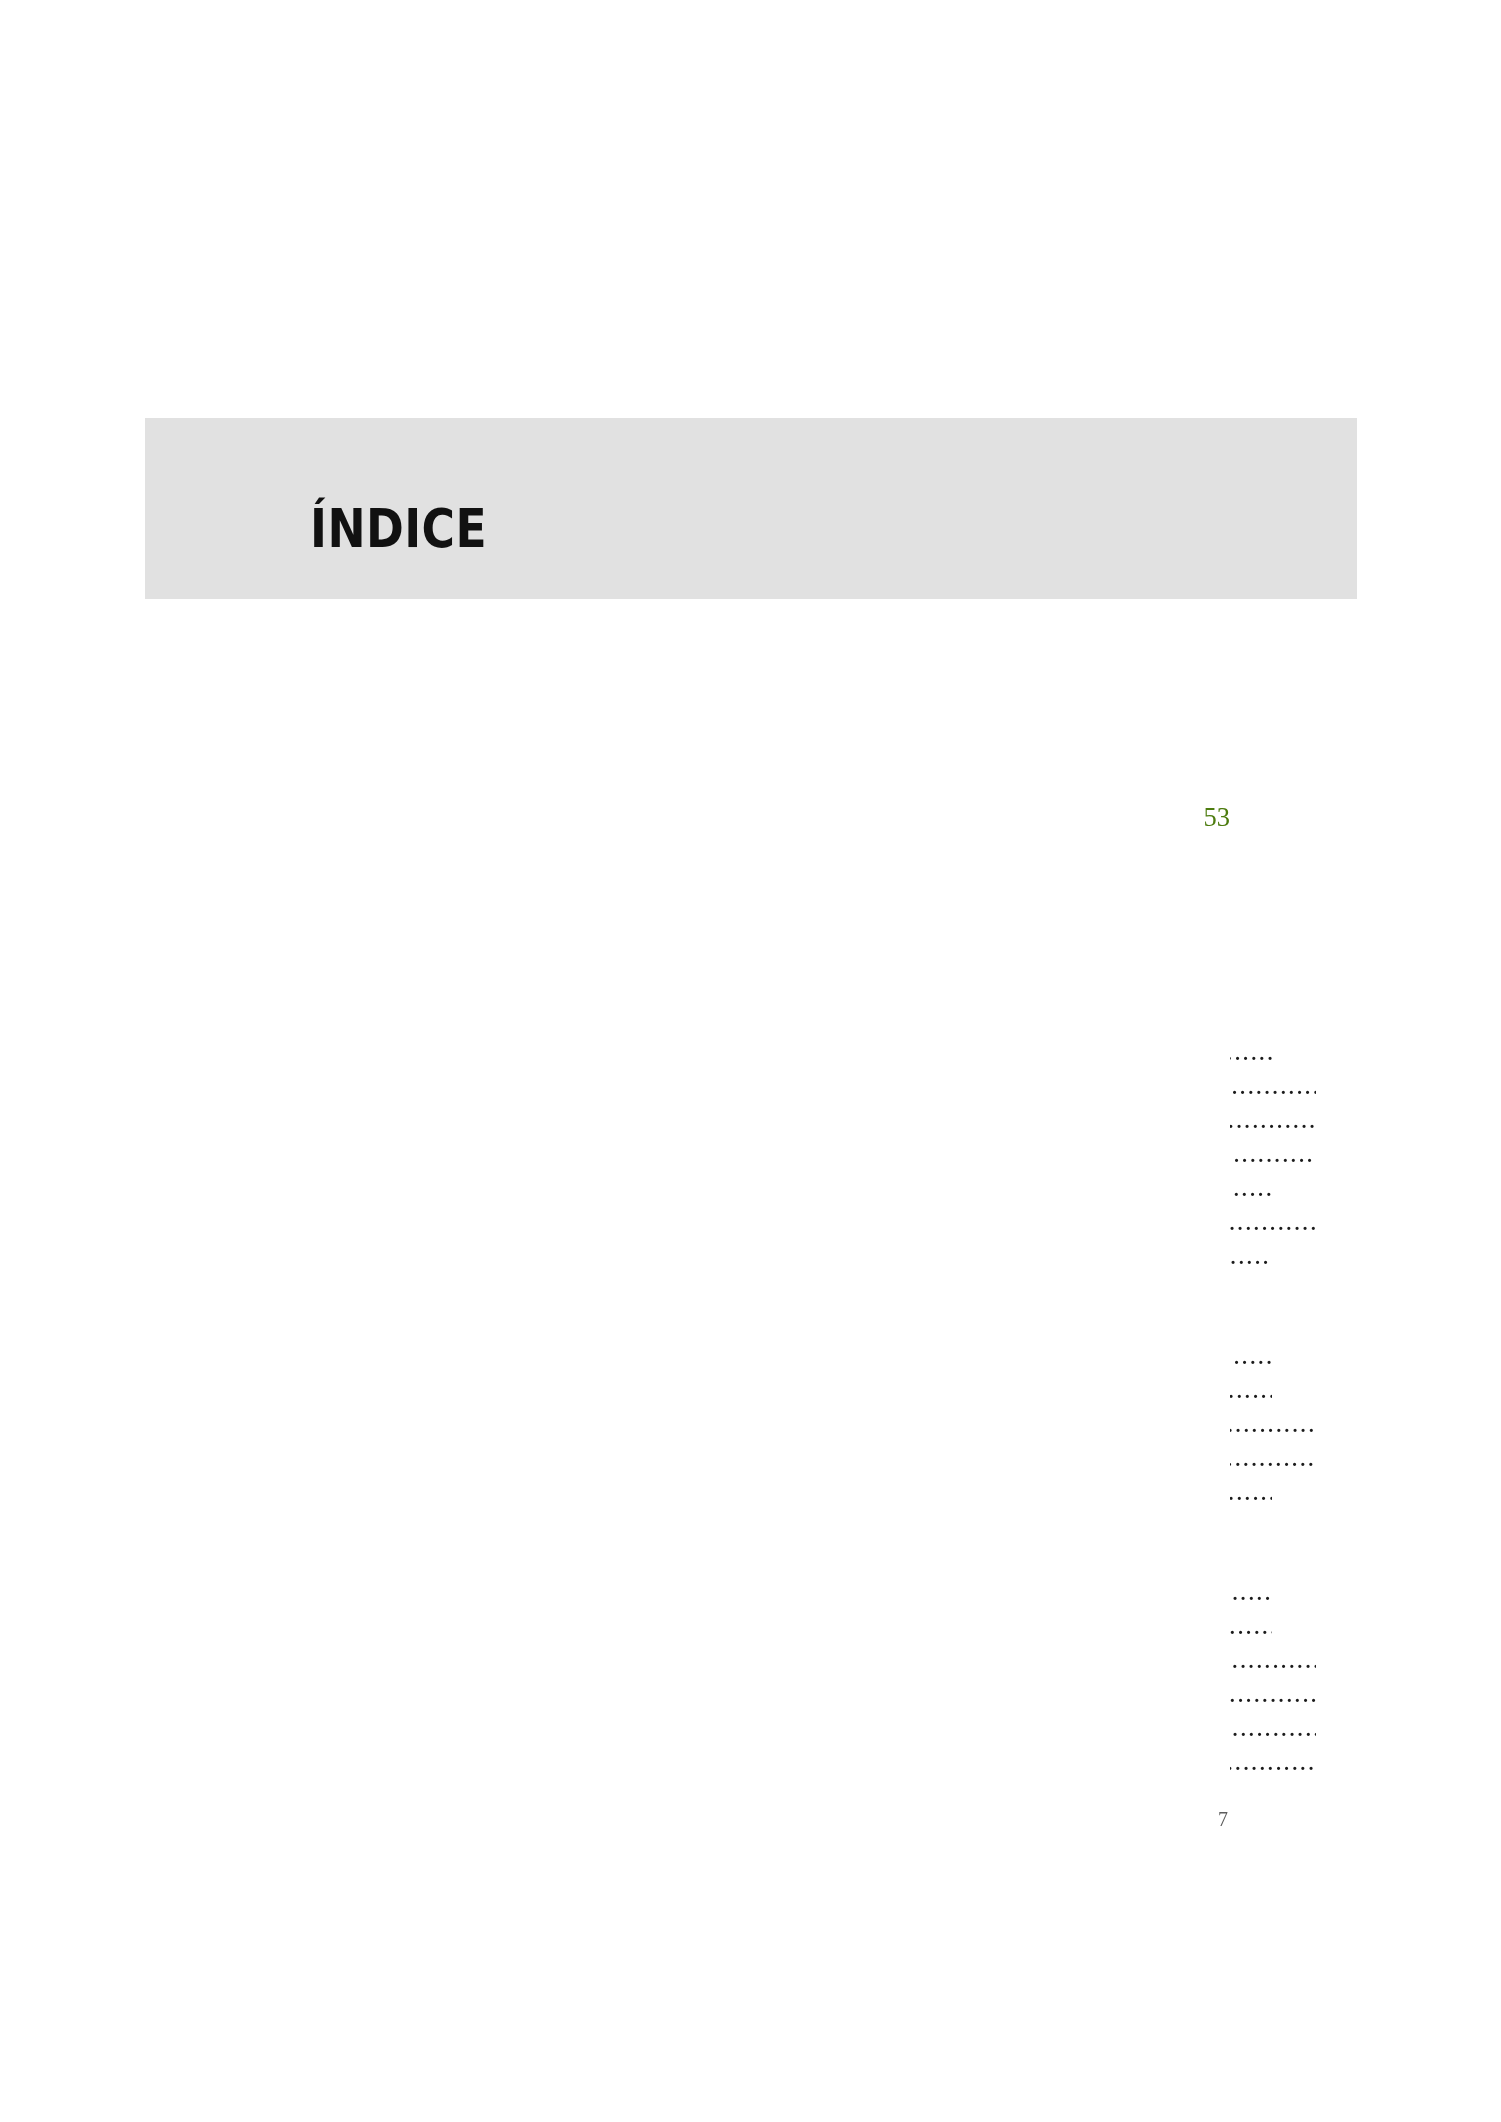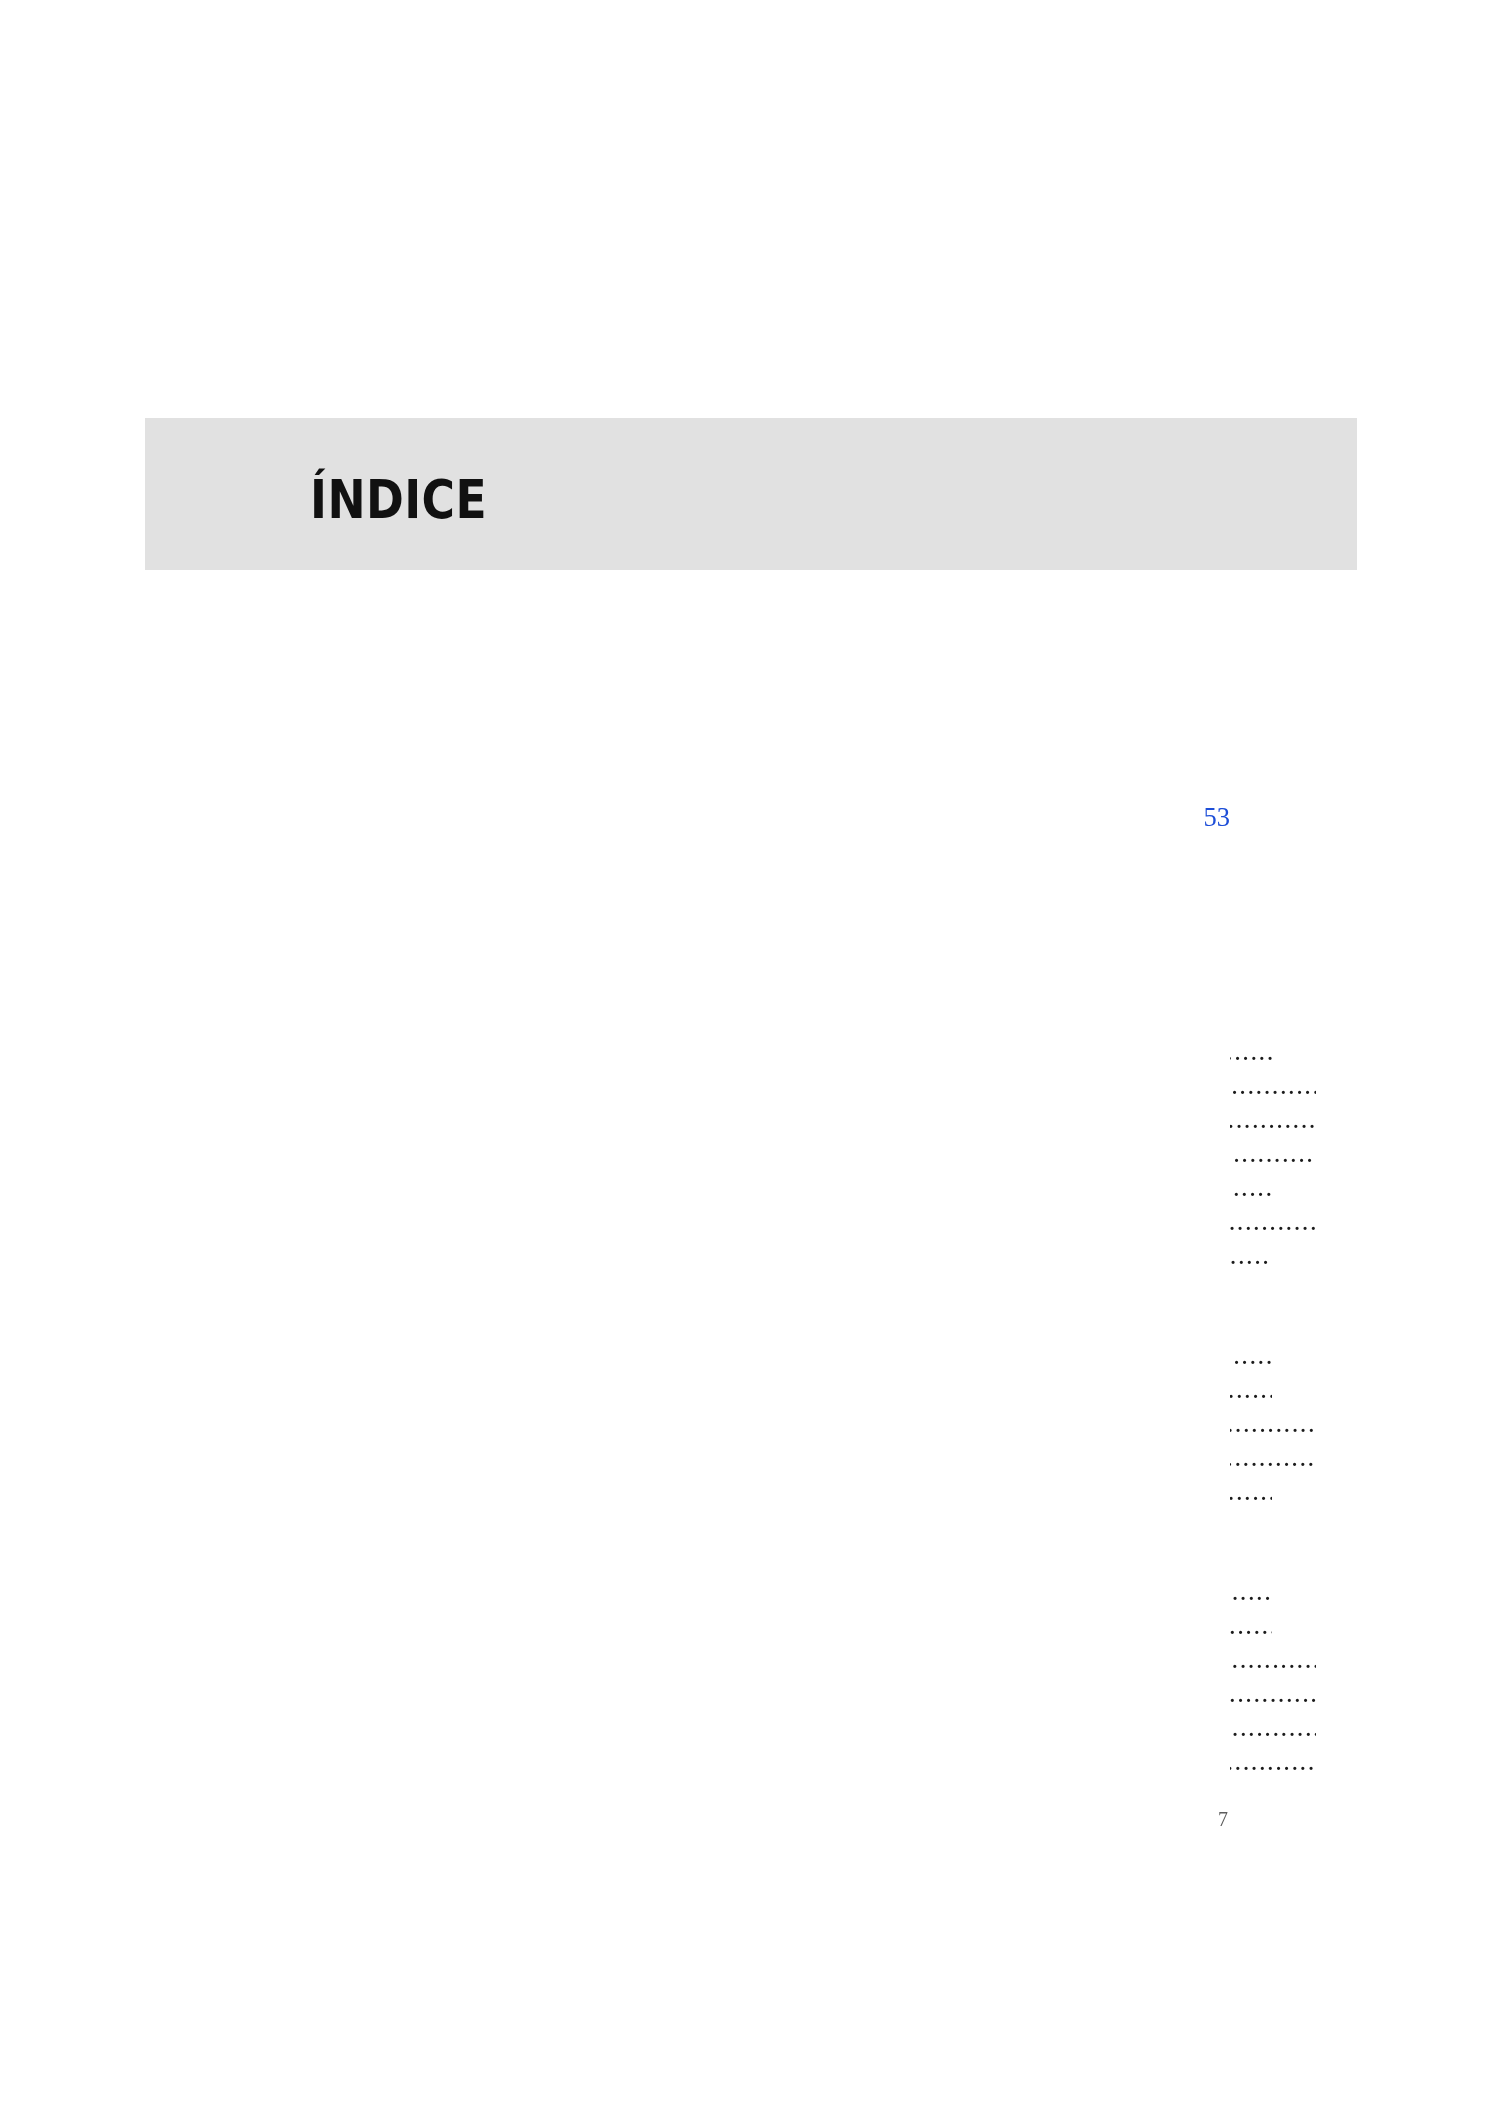--- a/index.html
+++ b/index.html
@@ -21,21 +21,21 @@
     inset: 0;
     background: #ffffff;
   }
 
   
   .title-band {
     position: absolute;
     left: 145px;
     top: 418px;
     width: 1212px;
-    height: 152px;
+    height: 181px;
     background: #e1e1e1;
   }
   .title-text {
     position: absolute;
     left: 165px;
     bottom: 44px;
     font-family: "DejaVu Sans", sans-serif;
     font-weight: 700;
     font-size: 53px;
     letter-spacing: 0.5px;
@@ -53,21 +53,21 @@
     top: 800px;
     width: 910px;
   }
 
   .entry {
     display: flex;
     align-items: baseline;
     width: 100%;
     font-size: 26.5px;
     line-height: 34px;
-    color: #1d4ed8;
+    color: #4d7c0f;
     font-family: Liberation Serif, serif;
   }
   .entry .num-col {
     flex: 0 0 auto;
     white-space: nowrap;
   }
   .entry .label {
     flex: 0 0 auto;
     white-space: nowrap;
   }

